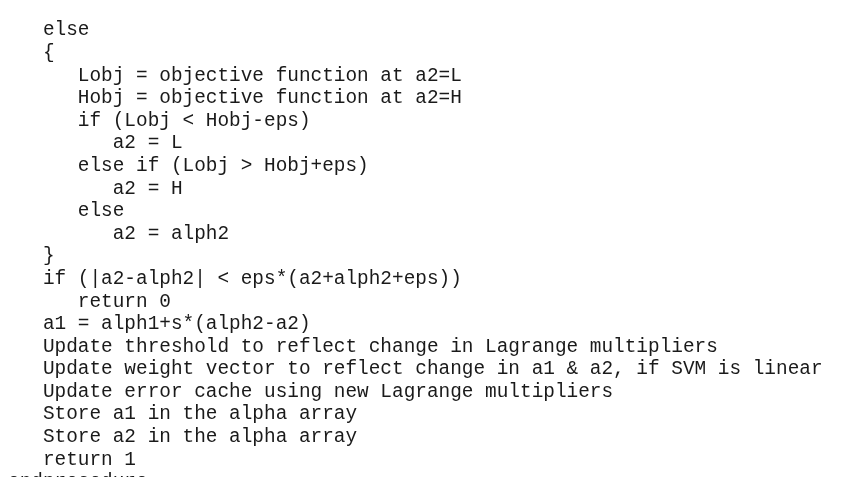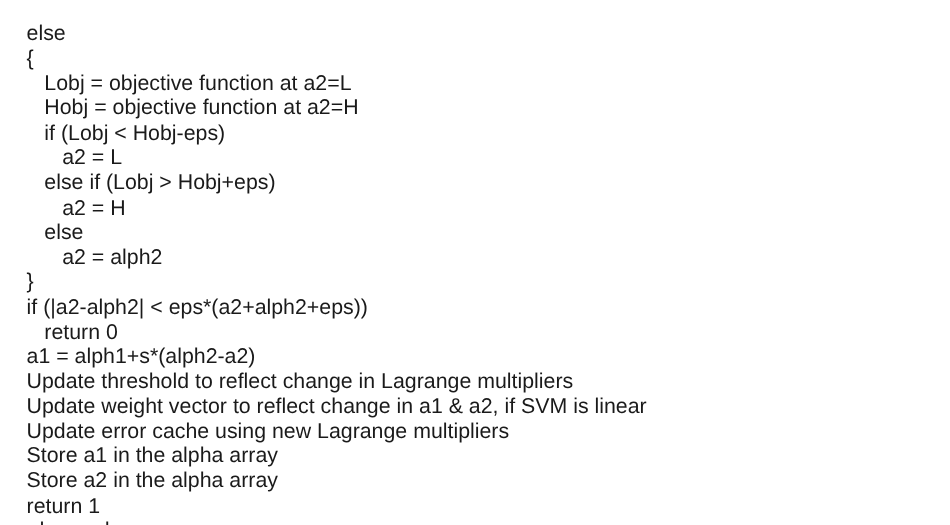--- a/index.html
+++ b/index.html
@@ -24,21 +24,21 @@
     line-height: 22.6px;
     color: #1a1a1a;
     white-space: pre;
     letter-spacing: 0px;
     -webkit-font-smoothing: antialiased;
   }
   .code-line {
     display: block;
     white-space: pre;
     height: 22.6px;
-    font-family: Liberation Sans, sans-serif;
+    font-family: Liberation Mono, monospace;
   }
   .code-line:empty::after {
     content: " ";
   }
 </style>
 </head>
 <body>
 
 <pre id="code-listing"><span class="code-line">   else</span><span class="code-line">   {</span><span class="code-line">      Lobj = objective function at a2=L</span><span class="code-line">      Hobj = objective function at a2=H</span><span class="code-line">      if (Lobj &lt; Hobj-eps)</span><span class="code-line">         a2 = L</span><span class="code-line">      else if (Lobj &gt; Hobj+eps)</span><span class="code-line">         a2 = H</span><span class="code-line">      else</span><span class="code-line">         a2 = alph2</span><span class="code-line">   }</span><span class="code-line">   if (|a2-alph2| &lt; eps*(a2+alph2+eps))</span><span class="code-line">      return 0</span><span class="code-line">   a1 = alph1+s*(alph2-a2)</span><span class="code-line">   Update threshold to reflect change in Lagrange multipliers</span><span class="code-line">   Update weight vector to reflect change in a1 &amp; a2, if SVM is linear</span><span class="code-line">   Update error cache using new Lagrange multipliers</span><span class="code-line">   Store a1 in the alpha array</span><span class="code-line">   Store a2 in the alpha array</span><span class="code-line">   return 1</span><span class="code-line">endprocedure</span></pre>
 

